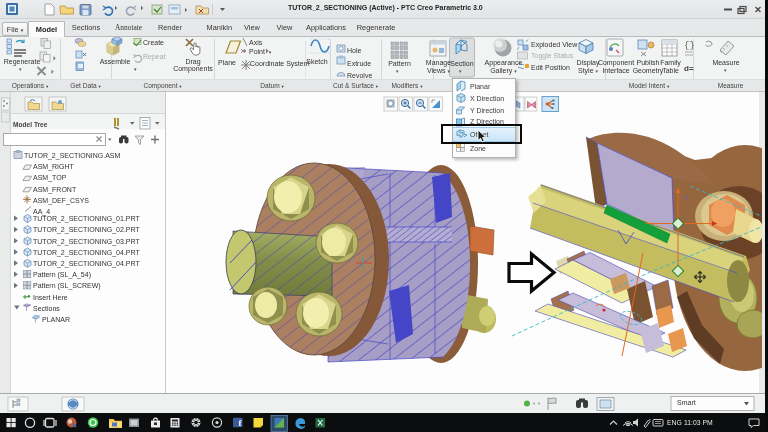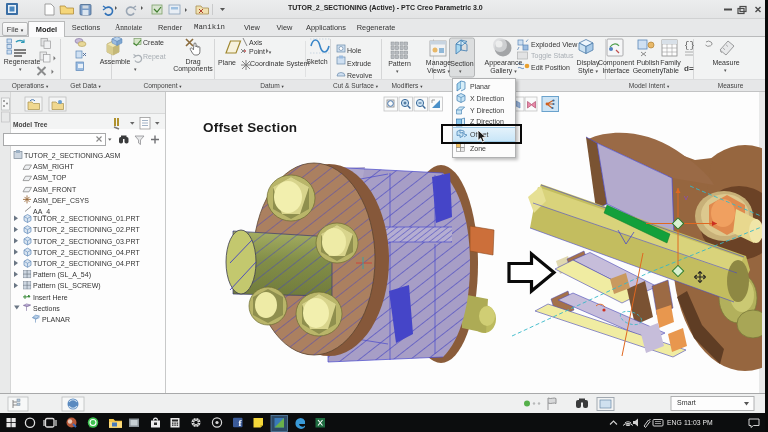--- a/index.html
+++ b/index.html
@@ -72,21 +72,21 @@
   </div>
 
   <div class="abs" style="left:0;top:19px;width:768px;height:18px;background:#e7e8e9;"></div>
   <div class="abs" style="left:0;top:36px;width:768px;height:1px;background:#b9babb;"></div>
   <div class="abs" id="tabs" style="top:19px;left:0;width:768px;height:18px;font-size:7.4px;color:#333;">
     <div class="abs" style="left:2px;top:3px;width:26px;height:14px;background:linear-gradient(#fbfbfb,#e8e9ea);border:1px solid #b5b6b7;border-radius:2px;text-align:center;line-height:13px;">File <span style="font-size:5px;">▾</span></div>
     <div class="abs" style="left:28px;top:2px;width:37px;height:16px;background:#fbfbfc;border:1px solid #b9babb;border-bottom:none;text-align:center;line-height:15px;font-weight:bold;color:#222;">Model</div>
     <div class="abs" style="left:68px;top:4px;width:36px;text-align:center;">Sections</div>
     <div class="abs" style="left:108px;top:4px;width:41px;text-align:center;font-family:Liberation Serif, serif;">Annotate</div>
     <div class="abs" style="left:153px;top:4px;width:34px;text-align:center;">Render</div>
-    <div class="abs" style="left:194px;top:4px;width:38px;text-align:left;font-family:Liberation Mono, monospace;">Manikin</div>
+    <div class="abs" style="left:194px;top:4px;width:38px;text-align:right;">Manikin</div>
     <div class="abs" style="left:238px;top:4px;width:28px;text-align:center;">View</div>
     <div class="abs" style="left:271px;top:4px;width:27px;text-align:center;">View</div>
     <div class="abs" style="left:301px;top:4px;width:50px;text-align:center;">Applications</div>
     <div class="abs" style="left:354px;top:4px;width:44px;text-align:center;">Regenerate</div>
   </div>
 
   <div class="abs" style="left:0;top:37px;width:768px;height:42px;background:#f2f3f3;"></div>
   <div class="abs" style="left:0;top:79px;width:768px;height:12px;background:#e6e7e8;border-top:1px solid #dcddde;"></div>
   <div class="abs" style="left:0;top:91px;width:768px;height:1px;background:#c2c3c4;"></div>
   <div class="abs" id="ribbon" style="left:0;top:37px;width:768px;height:54px;">
@@ -424,21 +424,20 @@
       <div class="abs" style="left:22px;top:124.2px;">Pattern (SL_A_54)</div>
       <div class="abs" style="left:22px;top:135.4px;">Pattern (SL_SCREW)</div>
       <div class="abs" style="left:22px;top:146.6px;">Insert Here</div>
       <div class="abs" style="left:22px;top:157.8px;">Sections</div>
       <div class="abs" style="left:31px;top:169px;">PLANAR</div>
     </div>
   </div>
   <div class="abs" style="left:165px;top:92px;width:1px;height:301px;background:#c8c9c9;"></div>
 
   <div class="abs" id="canvas" style="left:166px;top:92px;width:596px;height:301px;">
-    <div class="abs" style="left:37px;top:28px;font-size:13.5px;font-weight:bold;color:#1a1a1a;letter-spacing:0.2px;">Offset Section</div>
     <svg class="abs" style="left:0;top:0" width="596" height="301" viewBox="166 92 596 301">
       <defs>
         <pattern id="hb" width="10.5" height="10.5" patternUnits="userSpaceOnUse" patternTransform="rotate(52)">
           <line x1="0" y1="0" x2="0" y2="10.5" stroke="#4343c2" stroke-width="1.2"></line>
         </pattern>
         <pattern id="hb2" width="4.5" height="4.5" patternUnits="userSpaceOnUse" patternTransform="rotate(52)">
           <line x1="0" y1="0" x2="0" y2="4.5" stroke="#4040c0" stroke-width="1"></line>
         </pattern>
         <linearGradient id="shaftg" x1="0" y1="0" x2="0" y2="1">
           <stop offset="0" stop-color="#a5ae62"></stop>

